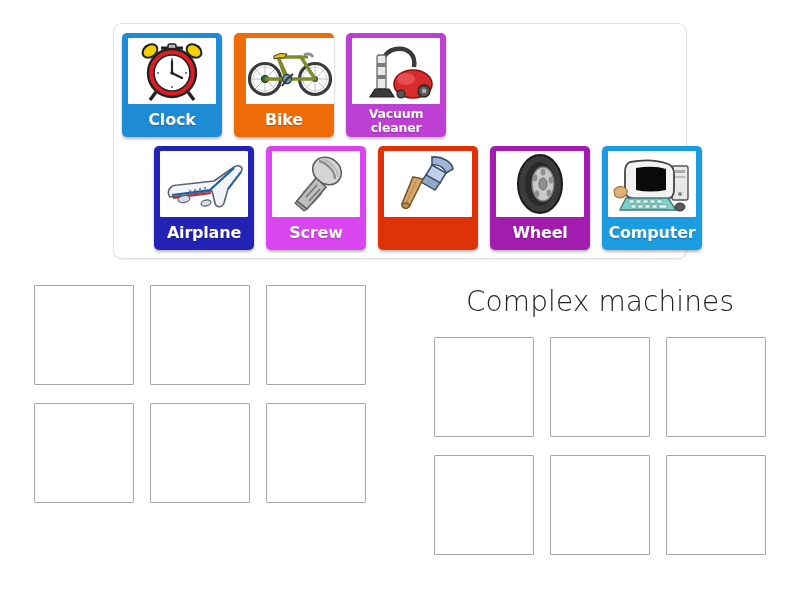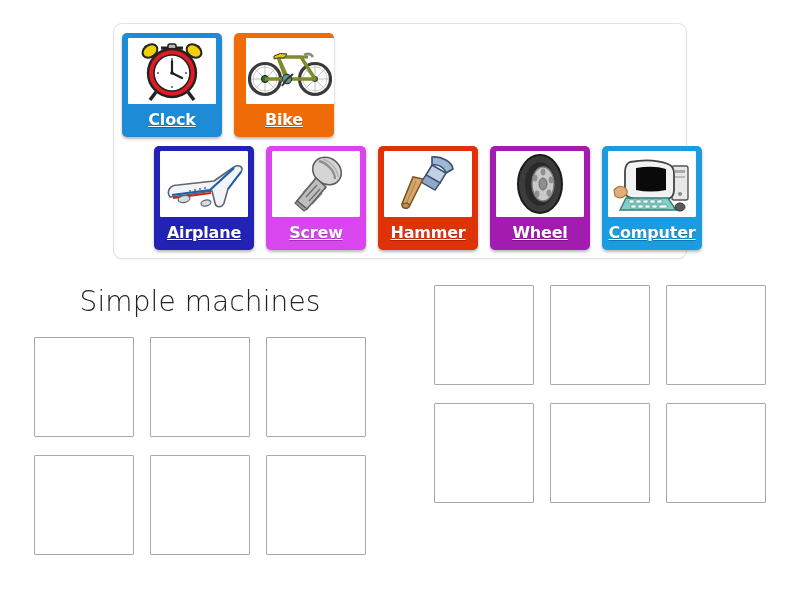--- a/index.html
+++ b/index.html
@@ -80,21 +80,20 @@
     text-align: center;
     color: #ffffff;
     font-weight: bold;
     font-size: 16px;
     line-height: 1.02;
     letter-spacing: -0.2px;
     text-shadow: 0 1px 1px rgba(0,0,0,0.25);
     padding: 0 2px;
     box-sizing: border-box;
     font-family: "DejaVu Sans", sans-serif;
-    text-decoration: underline;
   }
   .card-label.two-line {
     font-size: 12.5px;
     line-height: 1.12;
     white-space: pre-line;
   }
 
   
   .cats {
     position: absolute;
@@ -184,20 +183,38 @@
     <path d="M53 14 L60 14" stroke="#7E8B28" stroke-width="3"></path>
     <path d="M56 12 q6 -3 9 2" fill="none" stroke="#8a8a8a" stroke-width="2.6"></path>
     <path d="M26 13 q6 -4 13 -2 l-3 4 q-6 -1 -10 1 z" fill="#E9C90B" stroke="#333" stroke-width="1"></path>
     <circle cx="39" cy="36" r="4.6" fill="#5E9AA0" stroke="#333" stroke-width="1.2"></circle>
     <path d="M39 36 L34 43" stroke="#333" stroke-width="2"></path>
     <path d="M39 36 L45 31" stroke="#333" stroke-width="2"></path>
   </svg>
           </div>
           <div class="card-label">Bike</div>
         </div>
+        <div class="card" style="background: rgb(190, 63, 212);">
+          <div class="card-pic">
+            <svg width="76" height="64" viewBox="0 0 76 64">
+    <path d="M24 50 C18 30 24 12 38 10 C50 8 58 16 56 28" fill="none" stroke="#3a3a3a" stroke-width="4.5"></path>
+    <rect x="19" y="16" width="9" height="34" rx="2" fill="#e9e9e9" stroke="#6a6a6a" stroke-width="1.3"></rect>
+    <rect x="19" y="24" width="9" height="4" fill="#7b7b7b"></rect>
+    <rect x="19" y="36" width="9" height="4" fill="#7b7b7b"></rect>
+    <path d="M12 58 L36 58 L31 50 L17 50 Z" fill="#3a3a3a" stroke="#222" stroke-width="1.2"></path>
+    <ellipse cx="55" cy="45" rx="19" ry="14" fill="#D82B2B" stroke="#8a1010" stroke-width="1.6"></ellipse>
+    <ellipse cx="48" cy="40" rx="9" ry="6" fill="#EC5C5C" opacity="0.75"></ellipse>
+    <circle cx="66" cy="52" r="6" fill="#555" stroke="#222" stroke-width="1.3"></circle>
+    <circle cx="66" cy="52" r="2.4" fill="#aaa"></circle>
+    <circle cx="43" cy="55" r="4" fill="#555" stroke="#222" stroke-width="1.2"></circle>
+  </svg>
+          </div>
+          <div class="card-label two-line">Vacuum
+cleaner</div>
+        </div>
       </div>
     <div class="tray-row">
         <div class="card" style="background: rgb(34, 34, 180);">
           <div class="card-pic">
             <svg width="84" height="58" viewBox="0 0 84 58">
     <path d="M8 42 C4 36 8 30 16 30 L52 26 L72 12 C77 9 82 12 79 17 L66 34 L62 48 C60 53 54 53 53 48 L50 36 L24 40 Z" fill="#F2F4F7" stroke="#5b6470" stroke-width="1.6" stroke-linejoin="round"></path>
     <path d="M10 40 L48 35 L72 13" fill="none" stroke="#1C5EA8" stroke-width="2.2"></path>
     <path d="M11 43 L49 38" fill="none" stroke="#D02020" stroke-width="1.8"></path>
     <path d="M66 34 L79 17" stroke="#1C5EA8" stroke-width="2"></path>
     <g fill="#6b7480">
@@ -234,21 +251,20 @@
           <div class="card-pic">
             <svg width="64" height="62" viewBox="0 0 64 62">
     <path d="M36 4 C46 3 56 9 57 16 L50 20 C48 14 42 11 36 12 Z" fill="#9FB6D8" stroke="#3c4f6b" stroke-width="1.6"></path>
     <path d="M36 12 L50 20 L44 30 L30 22 Z" fill="#BFD0E8" stroke="#3c4f6b" stroke-width="1.6"></path>
     <path d="M30 22 L44 30 L39 37 L25 29 Z" fill="#8FA7C8" stroke="#3c4f6b" stroke-width="1.4"></path>
     <path d="M27 26 L14 52 C12 57 6 56 6 51 L17 24 Z" fill="#D6A66A" stroke="#7a5526" stroke-width="1.6"></path>
     <path d="M20 28 L10 51" stroke="#b98c4e" stroke-width="1.4"></path>
     <path d="M6 51 C6 56 12 57 14 52 L11 50 Z" fill="#c08f4e" stroke="#7a5526" stroke-width="1.2"></path>
   </svg>
           </div>
-          <div class="card-label">Hammer</div>
         </div>
         <div class="card" style="background: #a21caf;">
           <div class="card-pic">
             <svg width="58" height="62" viewBox="0 0 58 62">
     <ellipse cx="29" cy="31" rx="22" ry="29" fill="#3b3b3b" stroke="#1a1a1a" stroke-width="2"></ellipse>
     <ellipse cx="29" cy="31" rx="15" ry="22" fill="#2a2a2a"></ellipse>
     <ellipse cx="32" cy="31" rx="11" ry="17" fill="#C9C9C9" stroke="#7a7a7a" stroke-width="1.4"></ellipse>
     <ellipse cx="32" cy="31" rx="4" ry="6" fill="#8f8f8f" stroke="#666" stroke-width="1"></ellipse>
     <g fill="#8f8f8f">
       <ellipse cx="32" cy="19" rx="2.4" ry="3.4"></ellipse>
@@ -292,31 +308,31 @@
     <path d="M4 36 q5 -6 11 -2 q4 3 1 7 q-5 5 -11 1 z" fill="#E0B07A" stroke="#a87b40" stroke-width="1.2"></path>
   </svg>
           </div>
           <div class="card-label">Computer</div>
         </div>
       </div>
   </div>
 
   <div class="cats">
     <div class="cat-col">
-      <div class="cat-title">Simple machines</div>
       <div class="slot-grid">
           <div class="slot"></div>
           <div class="slot"></div>
           <div class="slot"></div>
           <div class="slot"></div>
           <div class="slot"></div>
           <div class="slot"></div>
         </div>
     </div>
     <div class="cat-col">
+      <div class="cat-title">Complex machines</div>
       <div class="slot-grid">
           <div class="slot"></div>
           <div class="slot"></div>
           <div class="slot"></div>
           <div class="slot"></div>
           <div class="slot"></div>
           <div class="slot"></div>
         </div>
     </div>
   </div>

